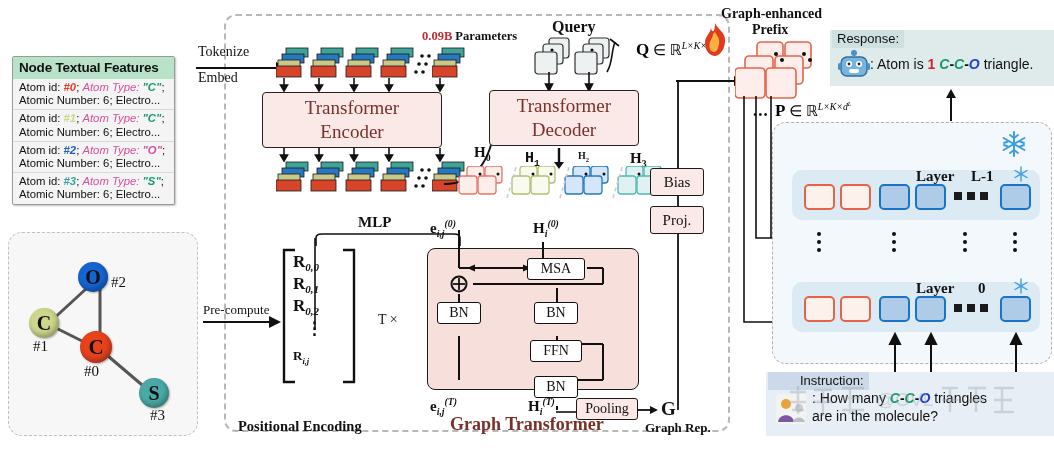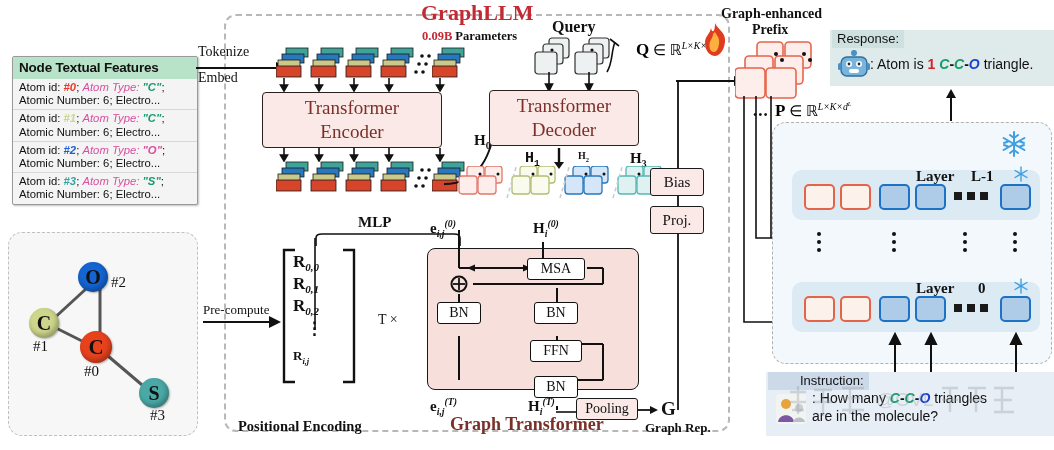--- a/index.html
+++ b/index.html
@@ -19,21 +19,21 @@
 
   
   .dash-panel {
     border: 2px dashed #b8b8b8;
     border-radius: 12px;
     background: transparent;
   }
 
   
   .ntf-card {
-    width: 186px;
+    width: 163px;
     border: 1px solid #9a9a9a;
     background: #f4f4f4;
     border-radius: 2px;
     box-shadow: 1px 1px 2px rgba(0,0,0,.25);
     overflow: hidden;
   }
   .ntf-head {
     background: #b8e3c8;
     font-family: "Liberation Sans", sans-serif;
     font-weight: bold;
@@ -154,21 +154,20 @@
   
   .wm { position:absolute; opacity:.5; pointer-events:none; }
 </style>
 </head>
 <body>
 
 <div id="root">
 
   <div class="abs dash-panel" style="left:224px; top:14px; width:506px; height:418px;"></div>
 
-  <div class="abs ttl-red" style="left:421px; top:0px; font-size:22px;">GraphLLM</div>
 
   <div class="abs" style="left:422px; top:29px; font-size:12.5px; font-weight:bold; white-space:nowrap;">
     <span style="color:#c32b34;">0.09B</span>
     <span style="color:#111;">Parameters</span>
   </div>
 
   <div class="abs ntf-card" style="left:12px; top:56px;">
     <div class="ntf-head">Node Textual Features</div>
 
     <div class="ntf-row">
@@ -409,21 +408,21 @@
           <polygon points="51.5,12 58.5,12 55,19"></polygon>
       </g>
     </svg>
   </div>
 
   <div class="abs pinkbox" style="left:489px; top:90px; width:150px; height:56px; flex-direction:column; font-size:19px; line-height:24px;">
     <span>Transformer</span>
     <span>Decoder</span>
   </div>
 
-  <div class="abs bold lbl" style="left:474px; top:132px; font-size:15px;">
+  <div class="abs bold lbl" style="left:474px; top:144px; font-size:15px;">
     <span>H</span><sub>0</sub>
   </div>
   <div class="abs bold lbl" style="left:525px; top:150px; font-size:15px;font-family:Liberation Mono, monospace;">
     <span>H</span><sub>1</sub>
   </div>
   <div class="abs bold lbl" style="left:578px; top:150px; font-size:10px;">
     <span>H</span><sub>2</sub>
   </div>
   <div class="abs bold lbl" style="left:630px; top:150px; font-size:15px;">
     <span>H</span><sub>3</sub>

